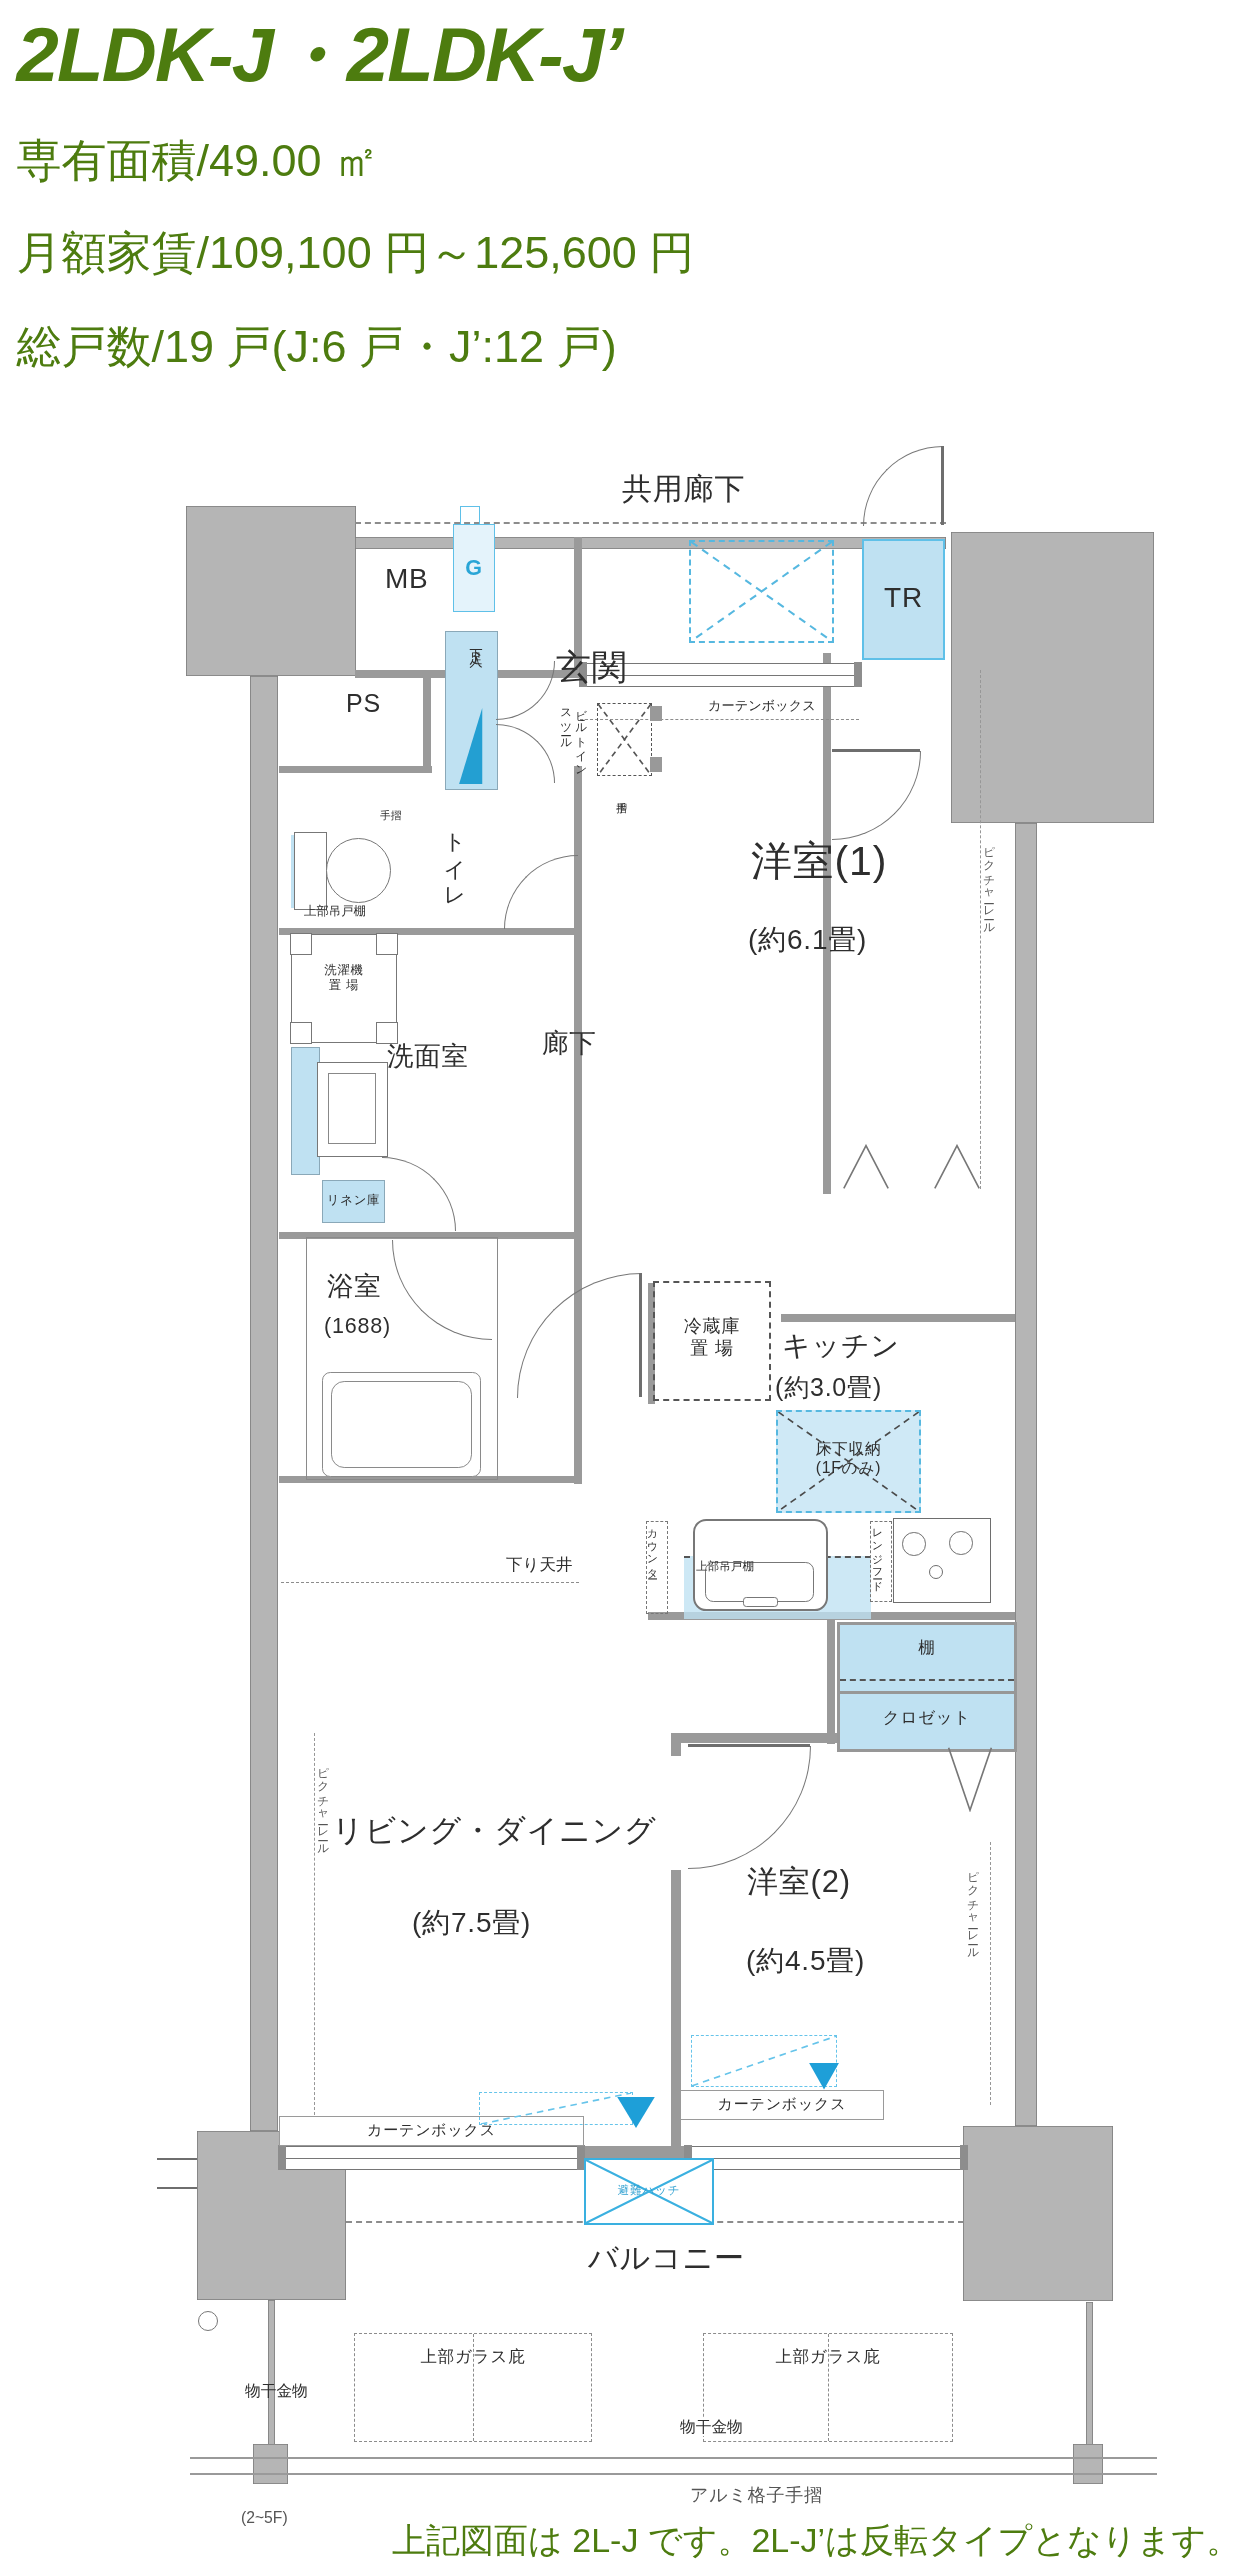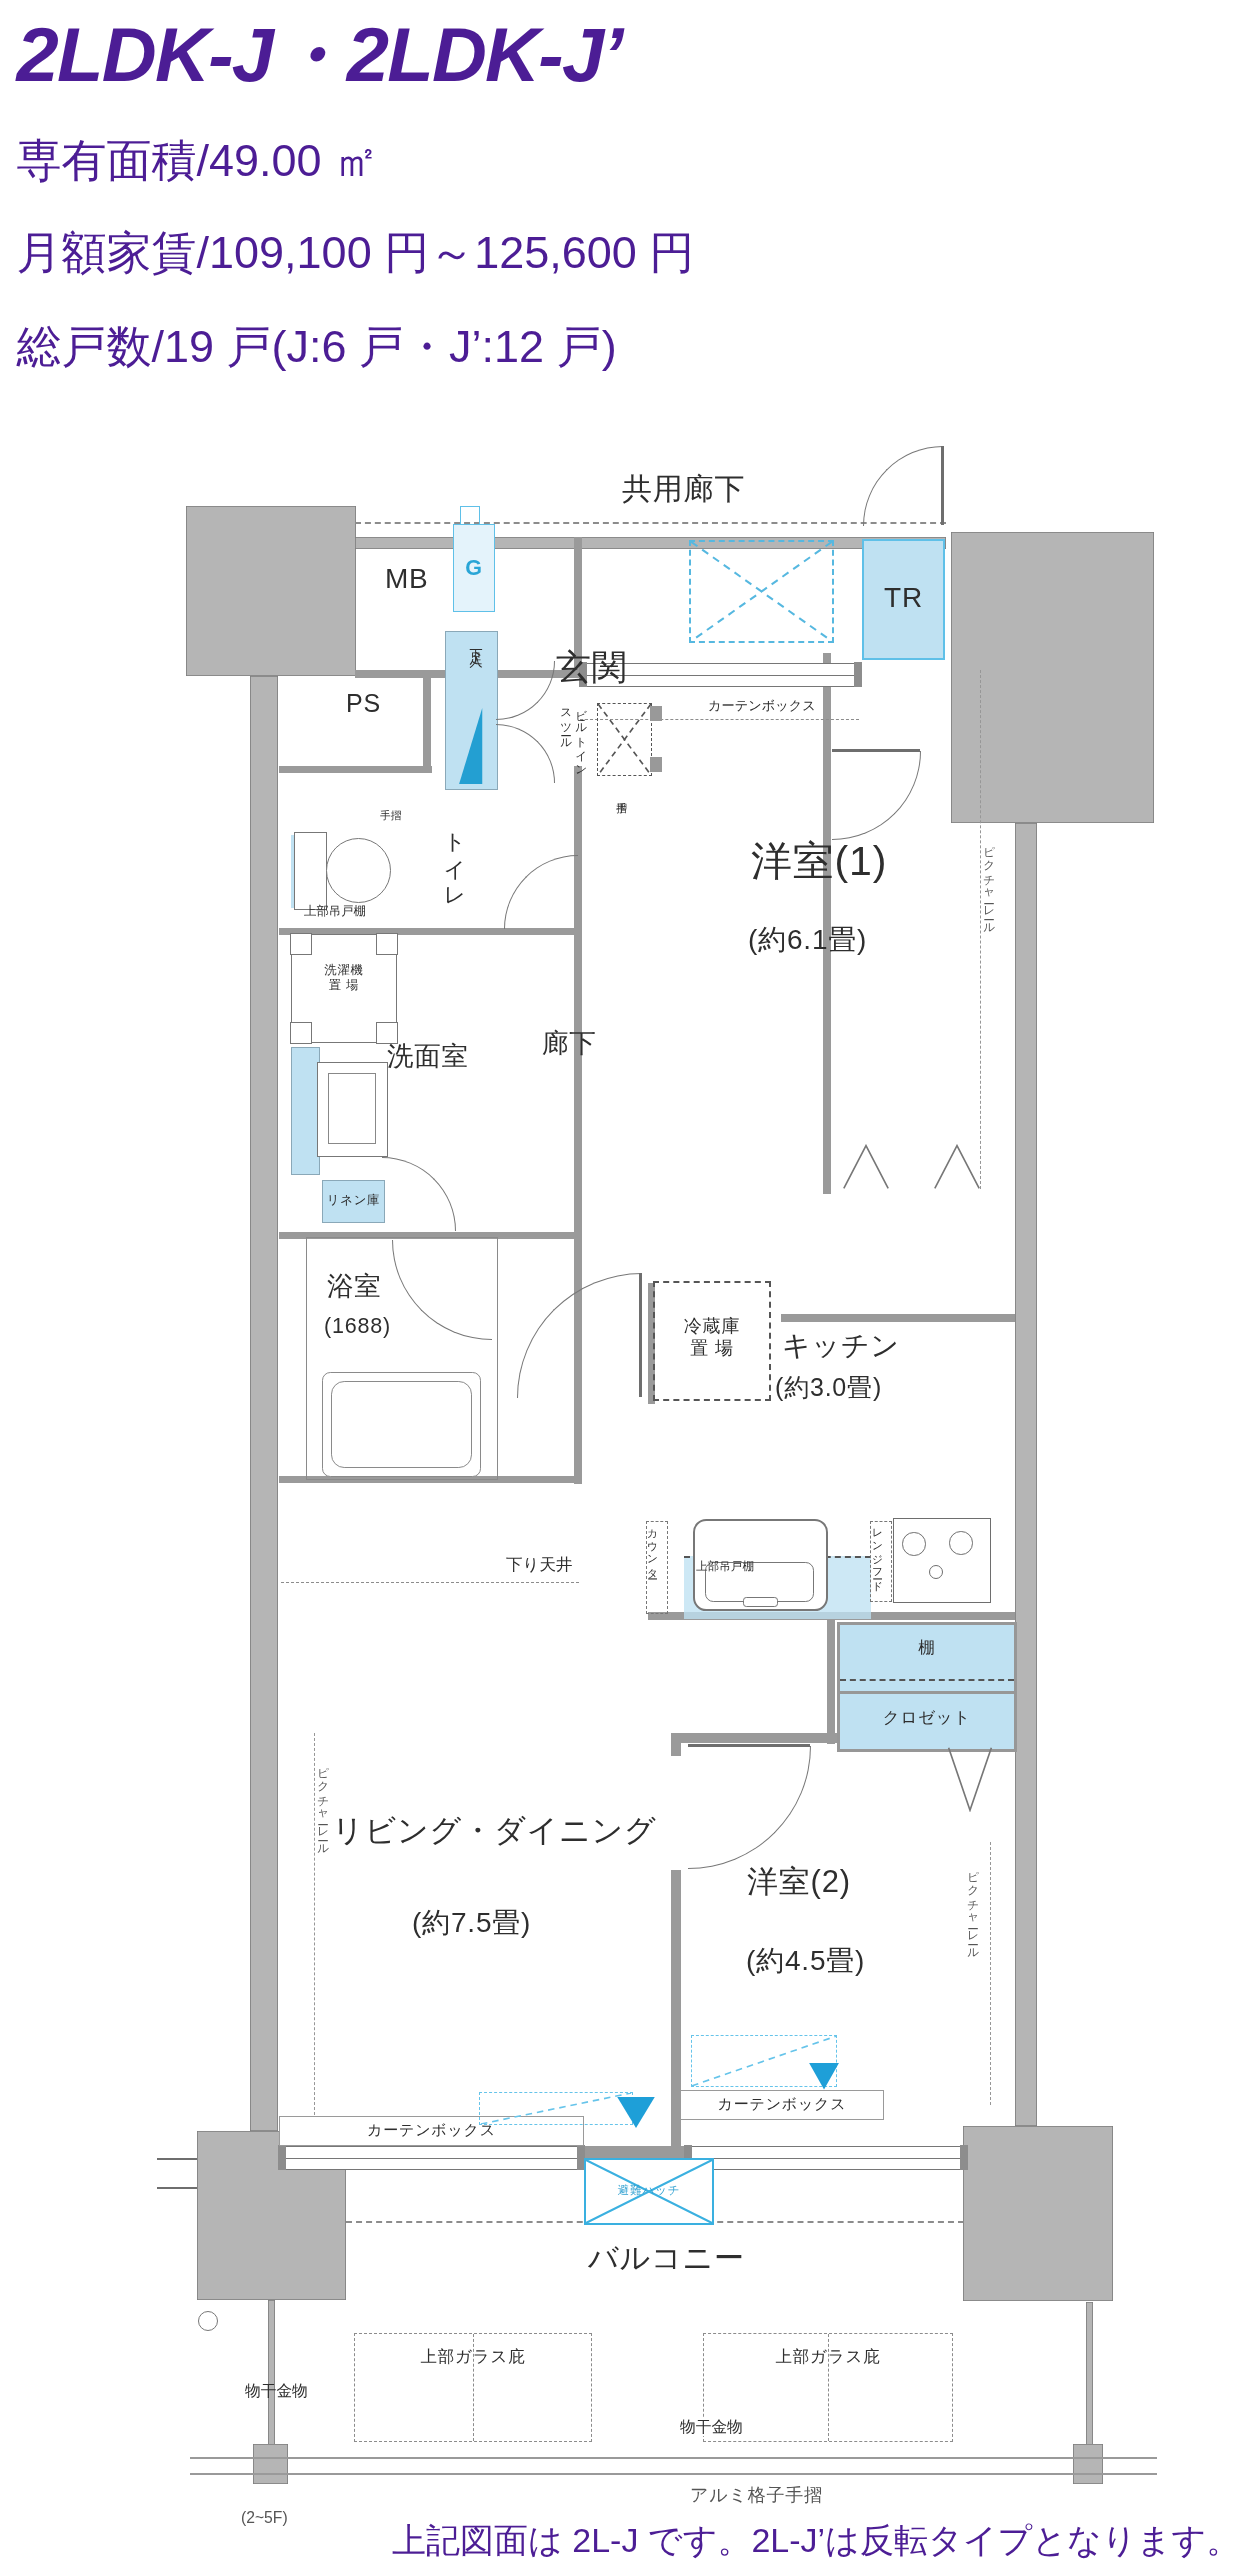--- a/index.html
+++ b/index.html
@@ -13,21 +13,21 @@
   .w2{position:absolute;background:#9a9a9a}
   .ln{position:absolute;background:#6e6e6e}
   .win{position:absolute;background:#fff;border:1.7px solid #767676}
   .win .mid{position:absolute;left:0;right:0;top:50%;height:0;border-top:1.7px solid #767676}
   .win .cap{position:absolute;top:-1.7px;bottom:-1.7px;width:7.4px;background:#8d8d8d}
   .blue{background:#bfe1f2}
   .dashT{position:absolute;border-top:2.5px dashed #8c8c8c}
   .dashL{position:absolute;border-left:1.7px dashed #979797}
   .cs{position:absolute;width:20px;height:20px;border:1.7px solid #777;background:#fff}
   .cir{position:absolute;border:1.7px solid #6e6e6e;border-radius:50%;background:#fff}
-  .hdr{position:absolute;color:#4c1d95}
+  .hdr{position:absolute;color:#4d7c0f}
 </style>
 </head>
 <body>
 
 <div class="hdr" style="left:16.5px;top:5px;font-size:76px;font-weight:800;font-style:italic;letter-spacing:-1.7px">2LDK-J・2LDK-J’</div>
 <div class="hdr" style="left:16.5px;top:131px;font-size:45px">専有面積/49.00 ㎡</div>
 <div class="hdr" style="left:16.5px;top:223px;font-size:45px">月額家賃/109,100 円～125,600 円</div>
 <div class="hdr" style="left:16.5px;top:317px;font-size:45px">総戸数/19 戸(J:6 戸・J’:12 戸)</div>
 
 <div class="abs" id="plan" style="left:0;top:0;width:1251px;height:2576px">
@@ -106,20 +106,28 @@
       </svg>
     <div class="t v" style="left:21.5px;top:6.6px;font-size:13.2px">下足入</div>
   </div>
   <div class="abs blue" style="left:291px;top:835px;width:21.5px;height:73px;border-right:1.7px dashed #777"></div>
   <div class="abs blue" style="left:291px;top:1047px;width:26.5px;height:126px;border:0.8px solid #8aa8b8"></div>
   <div class="abs" style="left:317px;top:1062px;width:69px;height:93px;border:1.7px solid #777;background:#fff">
     <div class="abs" style="left:10px;top:10px;width:46px;height:69px;border:1.7px solid #888"></div>
   </div>
   <div class="abs blue" style="left:322px;top:1180px;width:61px;height:41px;border:1.7px solid #8aa8b8">
     <div class="t c" style="left:0;right:0;top:11.6px;font-size:12.4px">リネン庫</div>
+  </div>
+  <div class="abs" style="left:776px;top:1410px;width:141px;height:99px;border:2.5px dashed #56b8e0;background:#cfe9f6">
+    <svg class="abs" style="left:0;top:0" width="141" height="99" viewBox="0 0 170 120">
+        <line x1="0" y1="0" x2="170" y2="120" stroke="#4a4a4a" stroke-width="2" stroke-dasharray="8 6"></line>
+        <line x1="170" y1="0" x2="0" y2="120" stroke="#4a4a4a" stroke-width="2" stroke-dasharray="8 6"></line>
+      </svg>
+    <div class="t c" style="left:0;right:0;top:26.5px;font-size:15.7px">床下収納
+(1Fのみ)</div>
   </div>
   <div class="abs" style="left:684px;top:1556px;width:187px;height:61px;background:rgba(191,225,242,0.78);border-top:2.5px dashed #555"></div>
   <div class="abs blue" style="left:837px;top:1622px;width:174px;height:69px;border:3.3px solid #979797">
     <div class="abs" style="left:0;bottom:13.2px;width:100%;border-top:2.5px dashed #555"></div>
     <div class="t c" style="left:0;right:0;top:11.6px;font-size:16.5px">棚</div>
   </div>
   <div class="abs blue" style="left:837px;top:1691px;width:174px;height:55px;border:3.3px solid #979797">
     <div class="t c" style="left:0;right:0;top:13.2px;font-size:16.5px">クロゼット</div>
   </div>
 

